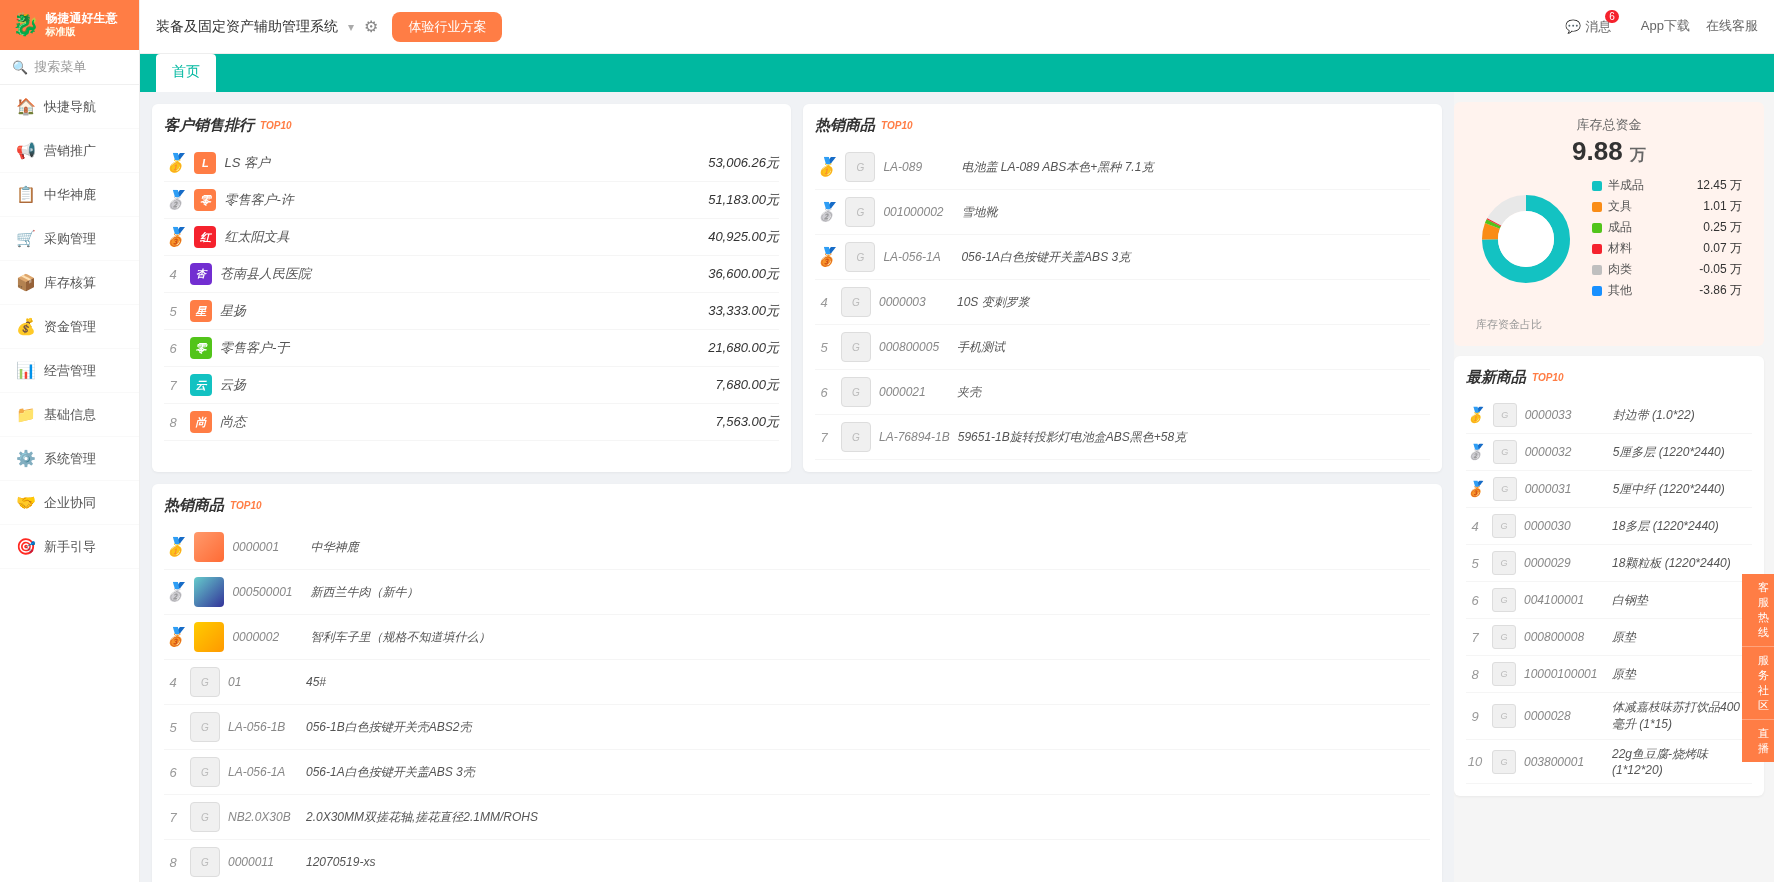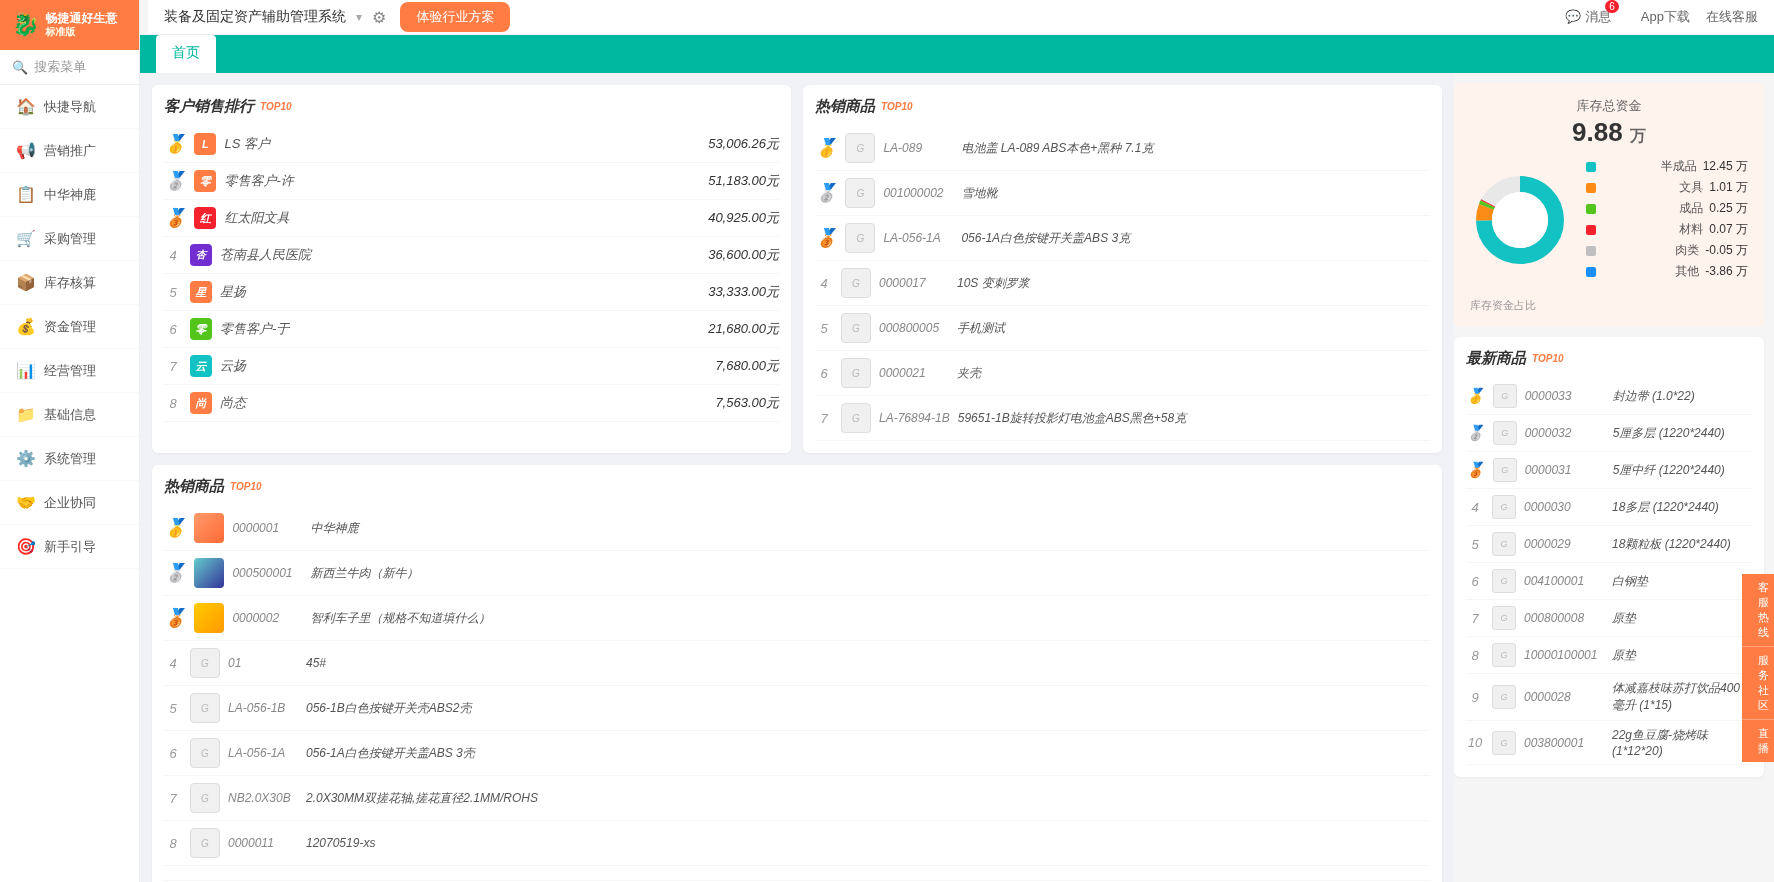--- a/index.html
+++ b/index.html
@@ -55,28 +55,27 @@
     .sidebar-icon { font-size: 16px; color: #aaa; }
 
     
     .main-wrapper {
       flex: 1;
       display: flex;
       flex-direction: column;
       overflow: hidden;
     }
     .topbar {
-      height: 35px;
+      height: 54px;
       background: #fff;
       border-bottom: 1px solid #eee;
       display: flex;
       align-items: center;
       padding: 0 16px;
       gap: 10px;
-      margin-left: 8px;
     }
     .topbar-title {
       font-size: 14px;
       color: #333;
       font-weight: 500;
     }
     .topbar-dropdown {
       color: #aaa;
       font-size: 12px;
       cursor: pointer;
@@ -249,21 +248,20 @@
     }
     .donut-chart {
       flex-shrink: 0;
     }
     .donut-legend { flex: 1; font-size: 12px; }
     .legend-item {
       display: flex;
       align-items: center;
       margin-bottom: 4px;
       gap: 6px;
-      text-align: right;
     }
     .legend-dot {
       width: 10px;
       height: 10px;
       border-radius: 2px;
       flex-shrink: 0;
     }
     .legend-label { flex: 1; color: #555; }
     .legend-value { color: #333; font-weight: 500; }
     .inventory-subtitle { font-size: 11px; color: #999; margin-top: 4px; }
@@ -512,21 +510,21 @@
             </div>
             <div class="hot-row">
               <span class="rank-medal">🥉</span>
               <div class="hot-img-placeholder">G</div>
               <span class="hot-code">LA-056-1A</span>
               <span class="hot-name">056-1A白色按键开关盖ABS 3克</span>
             </div>
             <div class="hot-row">
               <span class="rank-num">4</span>
               <div class="hot-img-placeholder">G</div>
-              <span class="hot-code">0000017</span>
+              <span class="hot-code">0000003</span>
               <span class="hot-name">10S 变刺罗浆</span>
             </div>
             <div class="hot-row">
               <span class="rank-num">5</span>
               <div class="hot-img-placeholder">G</div>
               <span class="hot-code">000800005</span>
               <span class="hot-name">手机测试</span>
             </div>
             <div class="hot-row">
               <span class="rank-num">6</span>
@@ -606,21 +604,21 @@
             
           </div>
 
         </div>
       </div>
 
     </div>
 
     <div class="right-panel">
 
-      <div style="background:#fff3ee; border-radius:6px; padding:14px 16px; margin-top:10px;">
+      <div style="background:#fff3ee; border-radius:6px; padding:14px 22px; margin-top:10px;">
         <div style="text-align:center;">
           <div style="font-size:13px; color:#666; margin-bottom:2px;">库存总资金</div>
           <div style="font-size:26px; font-weight:bold; color:#333;">
             <span>9.88</span>
             <span style="font-size:16px; color:#666;">万</span>
           </div>
         </div>
 
         <div class="donut-wrapper">
           <div class="donut-chart">

